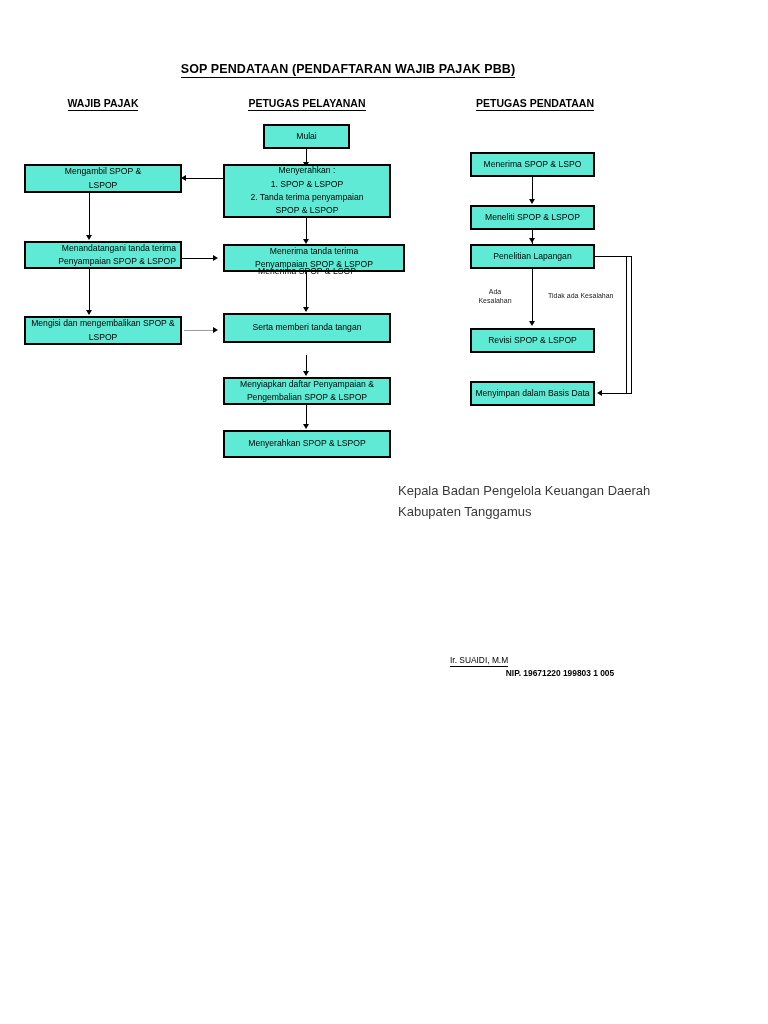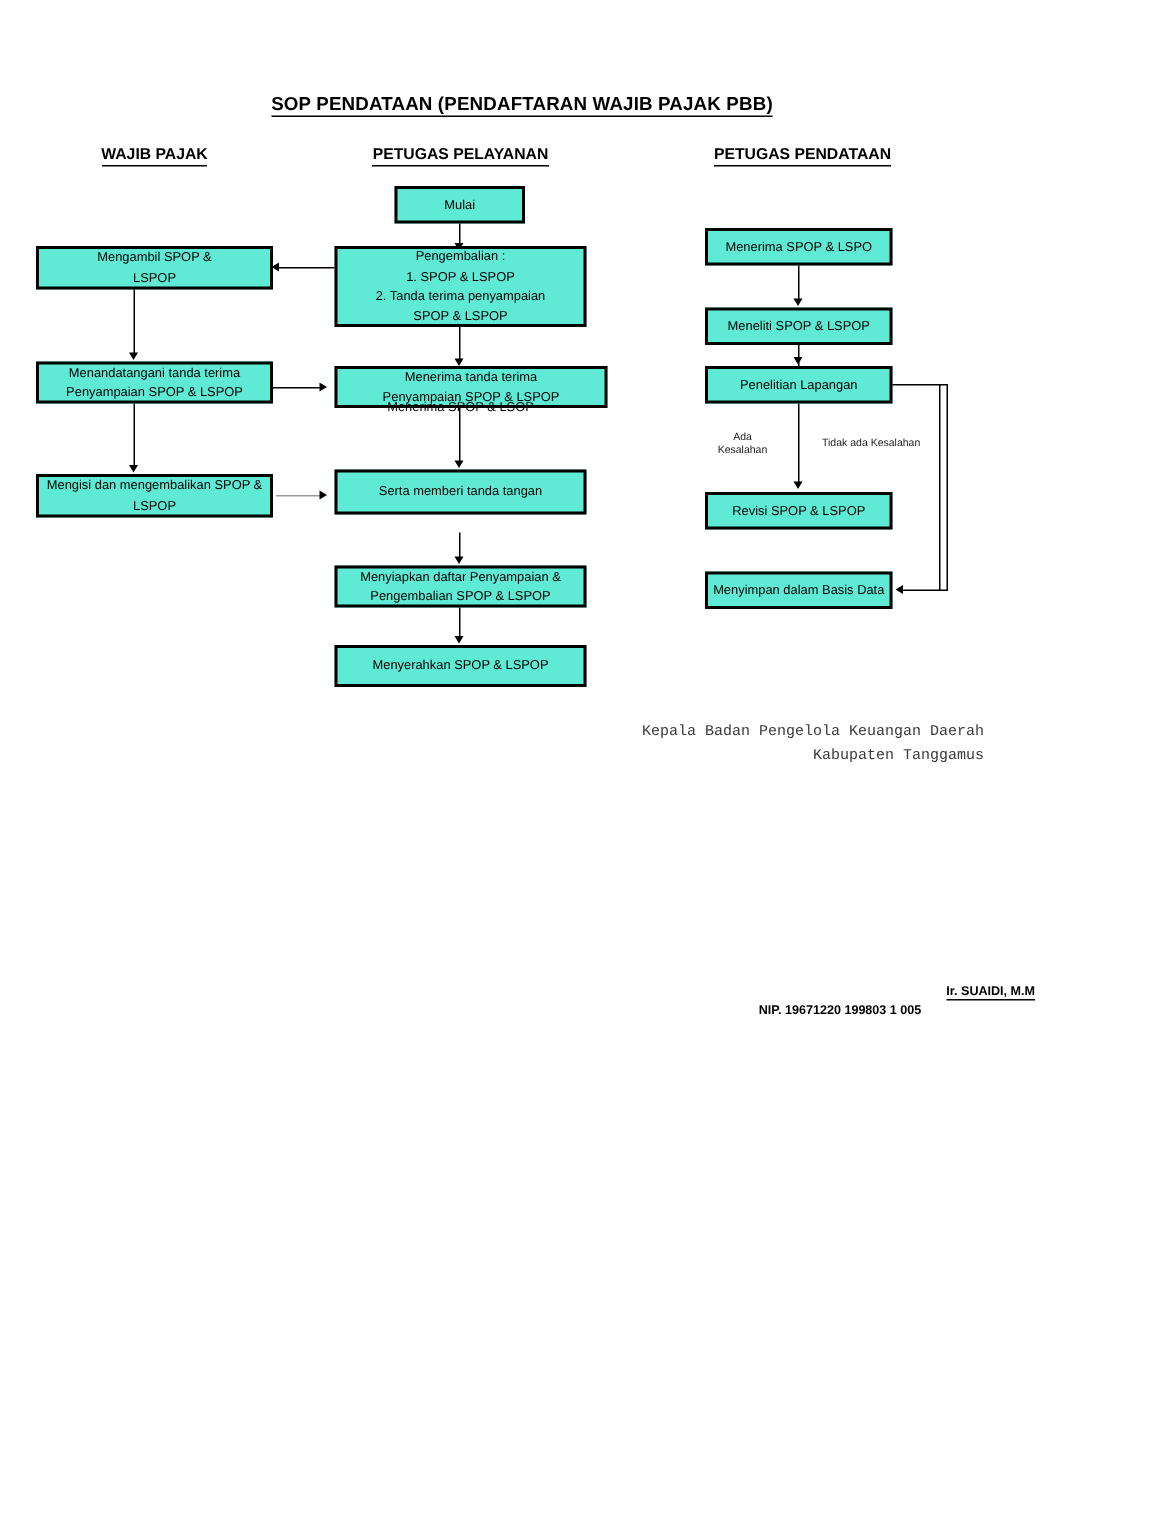--- a/index.html
+++ b/index.html
@@ -117,34 +117,33 @@
     text-align: center;
     white-space: pre-line;
   }
 
   
   .sig-head {
     position: absolute;
     left: 398px;
     top: 481px;
     width: 258px;
-    text-align: right;
-    font-size: 10px;
+    text-align: left;
+    font-size: 13px;
     line-height: 1.6;
     color: #3a3a3a;
-    font-family: Liberation Mono, monospace;
   }
   .sig-name {
     position: absolute;
     left: 450px;
     top: 655px;
     width: 240px;
-    text-align: right;
+    text-align: left;
     font-size: 8.4px;
-    font-weight: bold;
+    font-weight: normal;
   }
   .sig-name span { border-bottom: 1.2px solid #000; padding-bottom: 0.5px; }
   .sig-nip {
     position: absolute;
     left: 440px;
     top: 668px;
     width: 240px;
     text-align: center;
     font-size: 8.4px;
     font-weight: bold;
@@ -169,21 +168,21 @@
     <span>PETUGAS PENDATAAN</span>
   </div>
 
   <div class="box thick" style="left:263px; top:124px; width:87px; height:25px;">
     <span class="ln">Mulai</span>
   </div>
   <div class="vline" style="left:306px; top:149px; height:15px;"></div>
   <div class="arrow-down" style="left:303px; top:162px;"></div>
 
   <div class="box thick" style="left:223px; top:164px; width:168px; height:54px;">
-    <span class="ln">Pengembalian :</span>
+    <span class="ln">Menyerahkan :</span>
     <span class="ln">1. SPOP &amp; LSPOP</span>
     <span class="ln">2. Tanda terima penyampaian</span>
     <span class="ln">SPOP &amp; LSPOP</span>
   </div>
 
   <div class="hline" style="left:186px; top:178px; width:37px;"></div>
   <div class="arrow-left" style="left:181px; top:174.5px;"></div>
 
   <div class="vline" style="left:306px; top:218px; height:24px;"></div>
   <div class="arrow-down" style="left:303px; top:239px;"></div>
@@ -218,21 +217,21 @@
   </div>
 
   <div class="box thick" style="left:24px; top:164px; width:158px; height:29px;">
     <span class="ln">Mengambil SPOP &amp;</span>
     <span class="ln">LSPOP</span>
   </div>
 
   <div class="vline" style="left:89px; top:193px; height:45px;"></div>
   <div class="arrow-down" style="left:86px; top:235px;"></div>
 
-  <div class="box thick" style="left:24px; top:241px; width:158px; height:28px;">
+  <div class="box thick" style="left:24px; top:241px; width:158px; height:28px;align-items:flex-end;">
     <span class="ln">Menandatangani tanda terima</span>
     <span class="ln">Penyampaian SPOP &amp; LSPOP</span>
   </div>
 
   <div class="hline" style="left:182px; top:258px; width:32px;"></div>
   <div class="arrow-right" style="left:213px; top:254.5px;"></div>
 
   <div class="vline" style="left:89px; top:269px; height:44px;"></div>
   <div class="arrow-down" style="left:86px; top:310px;"></div>
 

